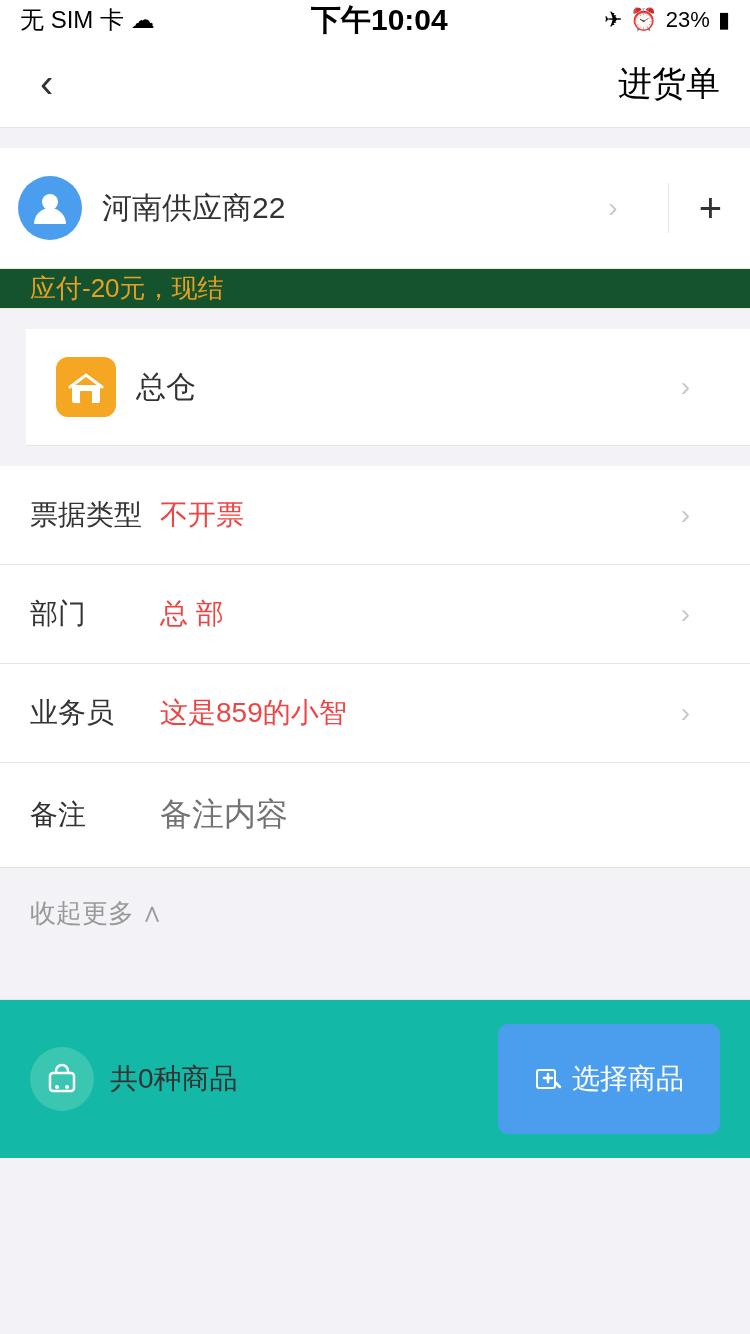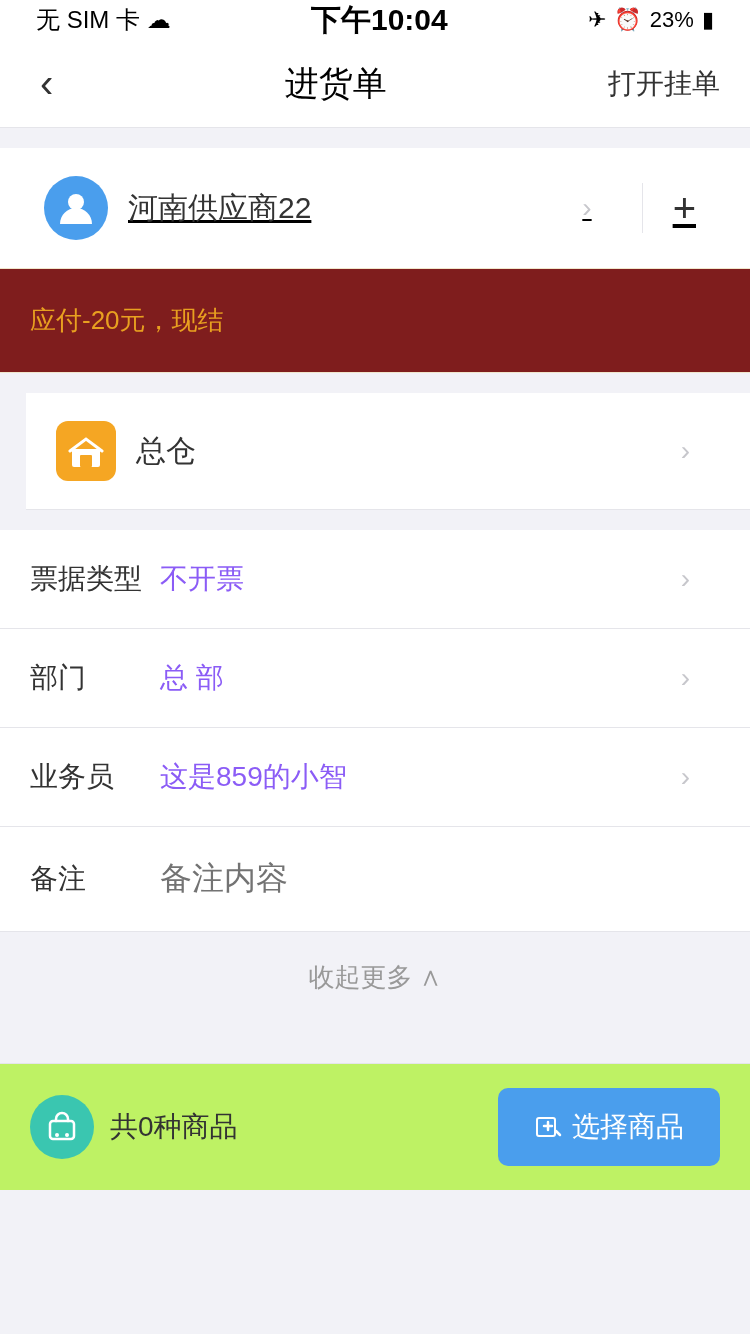--- a/index.html
+++ b/index.html
@@ -13,21 +13,21 @@
     }
 
     
     .status-bar {
       width: 100%;
       height: 40px;
       background: #fff;
       display: flex;
       align-items: center;
       justify-content: space-between;
-      padding: 0 36px;
+      padding: 0 20px;
       font-size: 24px;
       font-weight: 500;
     }
     .status-left { display: flex; align-items: center; gap: 8px; }
     .status-center { font-size: 30px; font-weight: 600; }
     .status-right { display: flex; align-items: center; gap: 8px; font-size: 22px; }
 
     
     .nav-bar {
       width: 100%;
@@ -65,23 +65,22 @@
     
     .card-section {
       background: #fff;
       margin-bottom: 0;
     }
 
     
     .supplier-row {
       display: flex;
       align-items: center;
-      padding: 28px 44px;
-      background: #fff;
-      text-decoration: underline;
+      padding: 28px 18px;
+      background: #fff;
     }
     .supplier-avatar {
       width: 64px;
       height: 64px;
       border-radius: 50%;
       background: #4a9eed;
       display: flex;
       align-items: center;
       justify-content: center;
       margin-right: 20px;
@@ -106,22 +105,22 @@
     }
     .divider-v {
       width: 1px;
       height: 50px;
       background: #e5e5ea;
       margin: 0 20px;
     }
 
     
     .notice-banner {
-      background: #7f1d1d;
-      padding: 34px 30px;
+      background: #14532d;
+      padding: 2px 30px;
       border-top: 1px solid #f0e6cc;
       border-bottom: 1px solid #f0e6cc;
     }
     .notice-text {
       font-size: 26px;
       color: #e8a020;
     }
 
     
     .warehouse-row {
@@ -168,49 +167,49 @@
     }
     .form-label {
       font-size: 28px;
       color: #333;
       width: 130px;
       flex-shrink: 0;
     }
     .form-value {
       flex: 1;
       font-size: 28px;
-      color: #8b5cf6;
+      color: #ef4444;
     }
     .form-placeholder {
       flex: 1;
       font-size: 32px;
       color: #737373;
     }
 
     
     .collapse-row {
       background: #f2f2f7;
       display: flex;
       align-items: center;
-      justify-content: center;
+      justify-content: flex-start;
       padding: 28px 30px;
       border-top: 1px solid #e5e5ea;
     }
     .collapse-text {
       font-size: 26px;
       color: #999;
     }
 
     
     .bottom-bar {
       display: flex;
       align-items: center;
       justify-content: space-between;
       padding: 24px 30px;
-      background: #bef264;
+      background: #14b8a6;
       margin-top: 20px;
       border-top: 1px solid #e5e5ea;
     }
     .product-count-area {
       display: flex;
       align-items: center;
       gap: 16px;
     }
     .cart-icon-wrap {
       width: 64px;
@@ -223,21 +222,21 @@
     }
     .product-count-text {
       font-size: 28px;
       color: #333;
     }
     .select-btn {
       background: #4a9eed;
       color: #fff;
       border: none;
       border-radius: 10px;
-      padding: 20px 36px;
+      padding: 36px 36px;
       font-size: 28px;
       cursor: pointer;
       display: flex;
       align-items: center;
       gap: 10px;
     }
 
     
     .page-bg {
       flex: 1;
@@ -257,21 +256,20 @@
     <span>✈</span>
     <span>⏰</span>
     <span>23%</span>
     <span>▮</span>
   </div>
 </div>
 
 <div class="nav-bar">
   <div class="nav-back">‹</div>
   <div class="nav-title">进货单</div>
-  <div class="nav-action">打开挂单</div>
 </div>
 
 <div class="section-gap"></div>
 
 <div class="card-section">
   <div class="supplier-row">
     <div class="supplier-avatar">
       <svg viewBox="0 0 40 40" fill="none" xmlns="http://www.w3.org/2000/svg">
         <circle cx="20" cy="14" r="8" fill="white"></circle>
         <path d="M4 36c0-8.837 7.163-16 16-16s16 7.163 16 16" fill="white"></path>

